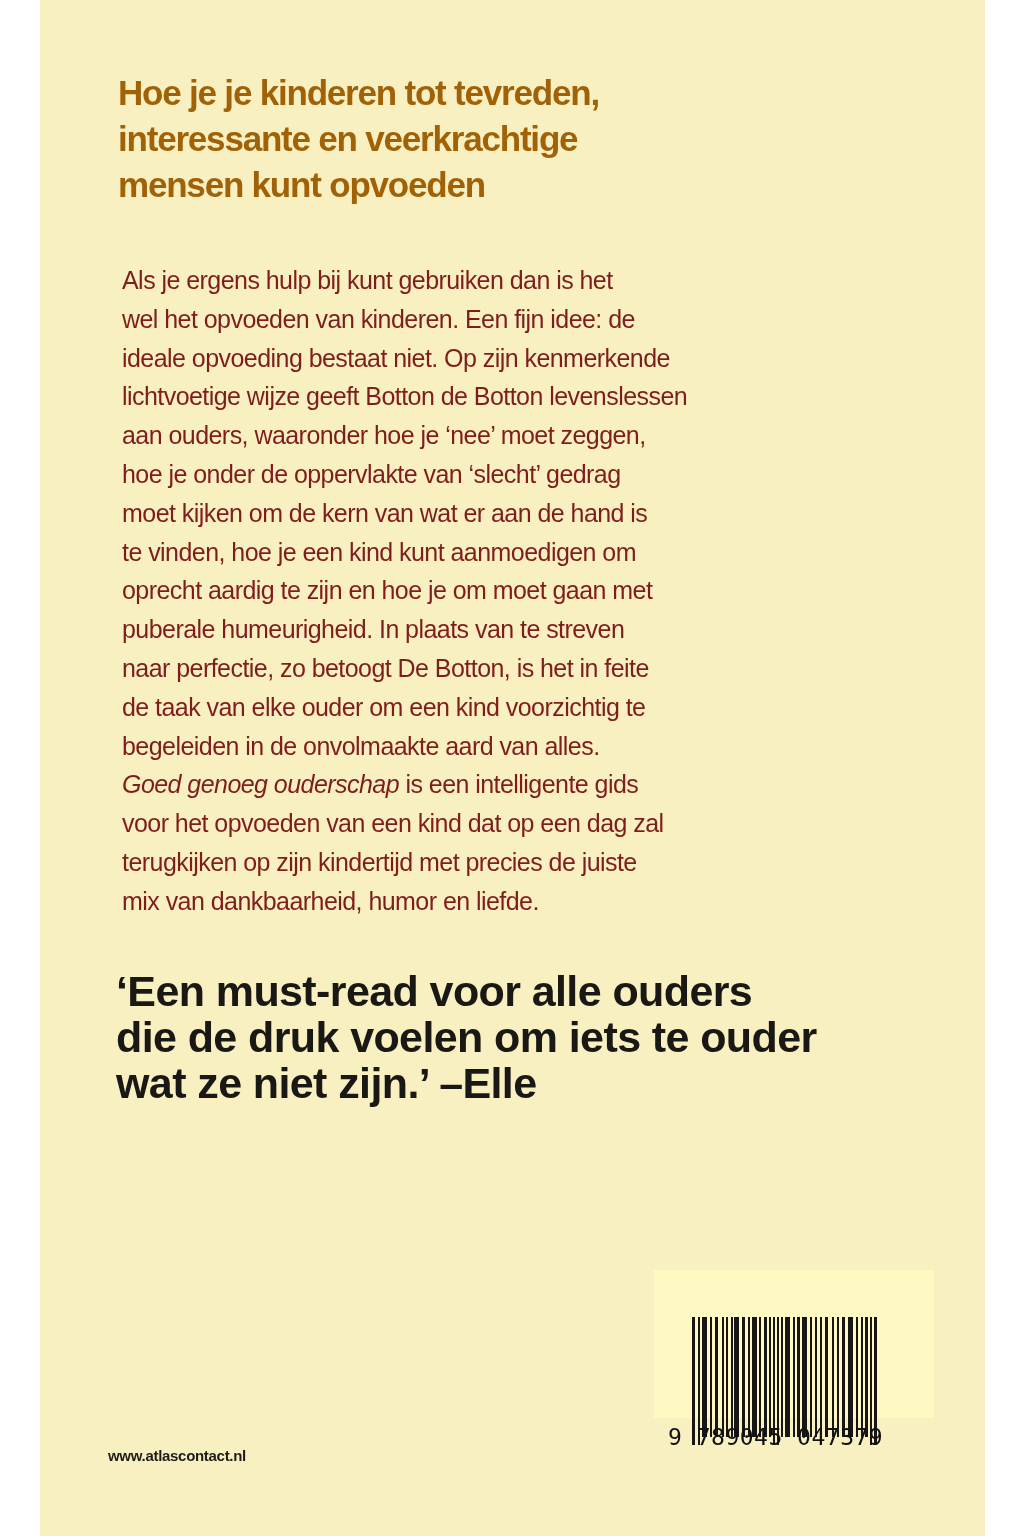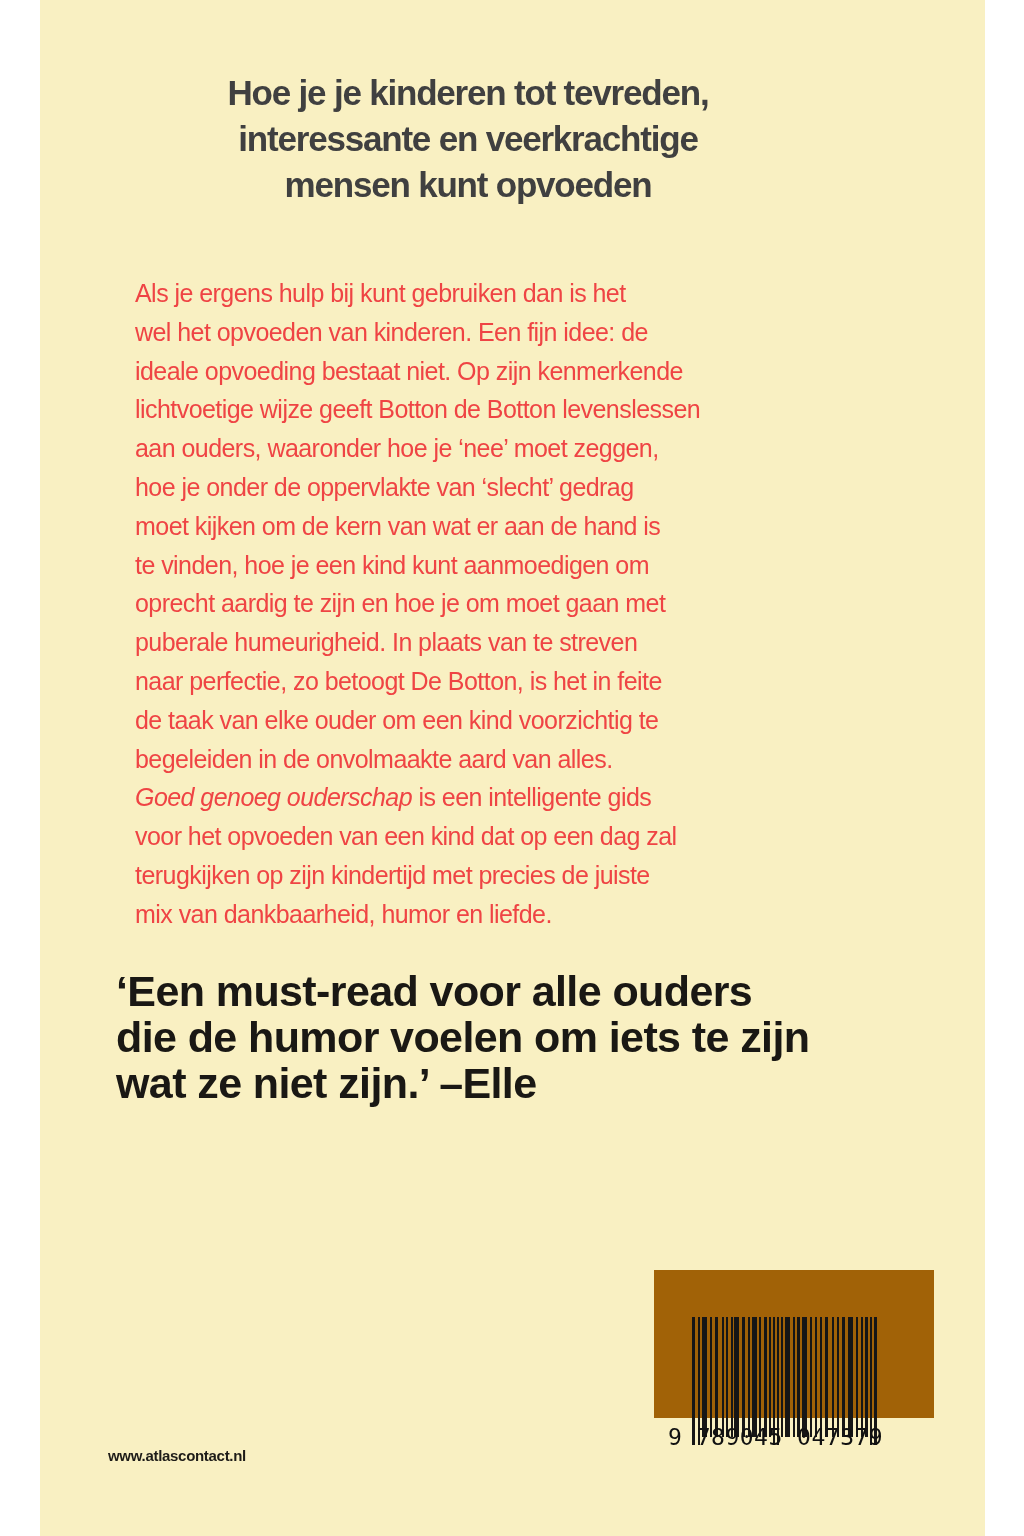--- a/index.html
+++ b/index.html
@@ -20,39 +20,38 @@
       top: 0;
       width: 945px;
       height: 1536px;
       background: #f9f0c2;
     }
     .headline {
       position: absolute;
       left: 118px;
       top: 70px;
       width: 700px;
-      color: #404040;
+      color: #a16207;
       font-weight: bold;
       font-size: 35px;
       line-height: 46px;
       letter-spacing: -1.2px;
       margin: 0;
-      text-align: center;
     }
     .headline .line { display: block; white-space: nowrap; }
     .body-text {
       position: absolute;
       left: 118px;
       top: 257px;
       width: 720px;
-      color: #ef4444;
+      color: #7f1d1d;
       font-size: 25px;
       line-height: 38.8px;
       letter-spacing: -0.55px;
-      margin: 17px;
+      margin: 4px;
     }
     .body-text .line { display: block; white-space: nowrap; }
     .body-text .title-italic { font-style: italic; }
     .quote {
       position: absolute;
       left: 116px;
       top: 968px;
       width: 700px;
       color: #1a1814;
       font-weight: bold;
@@ -62,21 +61,21 @@
       margin: 0;
     }
     .quote .line { display: block; white-space: nowrap; }
     .quote .source { }
     .barcode-box {
       position: absolute;
       left: 654px;
       top: 1270px;
       width: 280px;
       height: 148px;
-      background: #a16207;
+      background: #fef9c3;
     }
     .barcode-svg {
       position: absolute;
       left: 0;
       top: 0;
     }
     .barcode-digits {
       position: absolute;
       left: 14px;
       top: 154px;
@@ -122,21 +121,21 @@
   <span class="line">de taak van elke ouder om een kind voorzichtig te</span>
   <span class="line">begeleiden in de onvolmaakte aard van alles.</span>
   <span class="line"><span class="title-italic">Goed genoeg ouderschap</span><span> is een intelligente gids</span></span>
   <span class="line">voor het opvoeden van een kind dat op een dag zal</span>
   <span class="line">terugkijken op zijn kindertijd met precies de juiste</span>
   <span class="line">mix van dankbaarheid, humor en liefde.</span>
 </p>
 
 <blockquote class="quote">
   <span class="line">‘Een must-read voor alle ouders</span>
-  <span class="line">die de humor voelen om iets te zijn</span>
+  <span class="line">die de druk voelen om iets te ouder</span>
   <span class="line"><span>wat ze niet zijn.’ </span><span class="source">–Elle</span></span>
 </blockquote>
 
 <div class="barcode-box">
   <svg class="barcode-svg" width="280" height="192" viewBox="0 0 280 192" xmlns="http://www.w3.org/2000/svg">
     <g fill="#161616">
 
       <rect x="38" y="47" width="3" height="128"></rect>
       <rect x="44" y="47" width="2" height="128"></rect>
 

